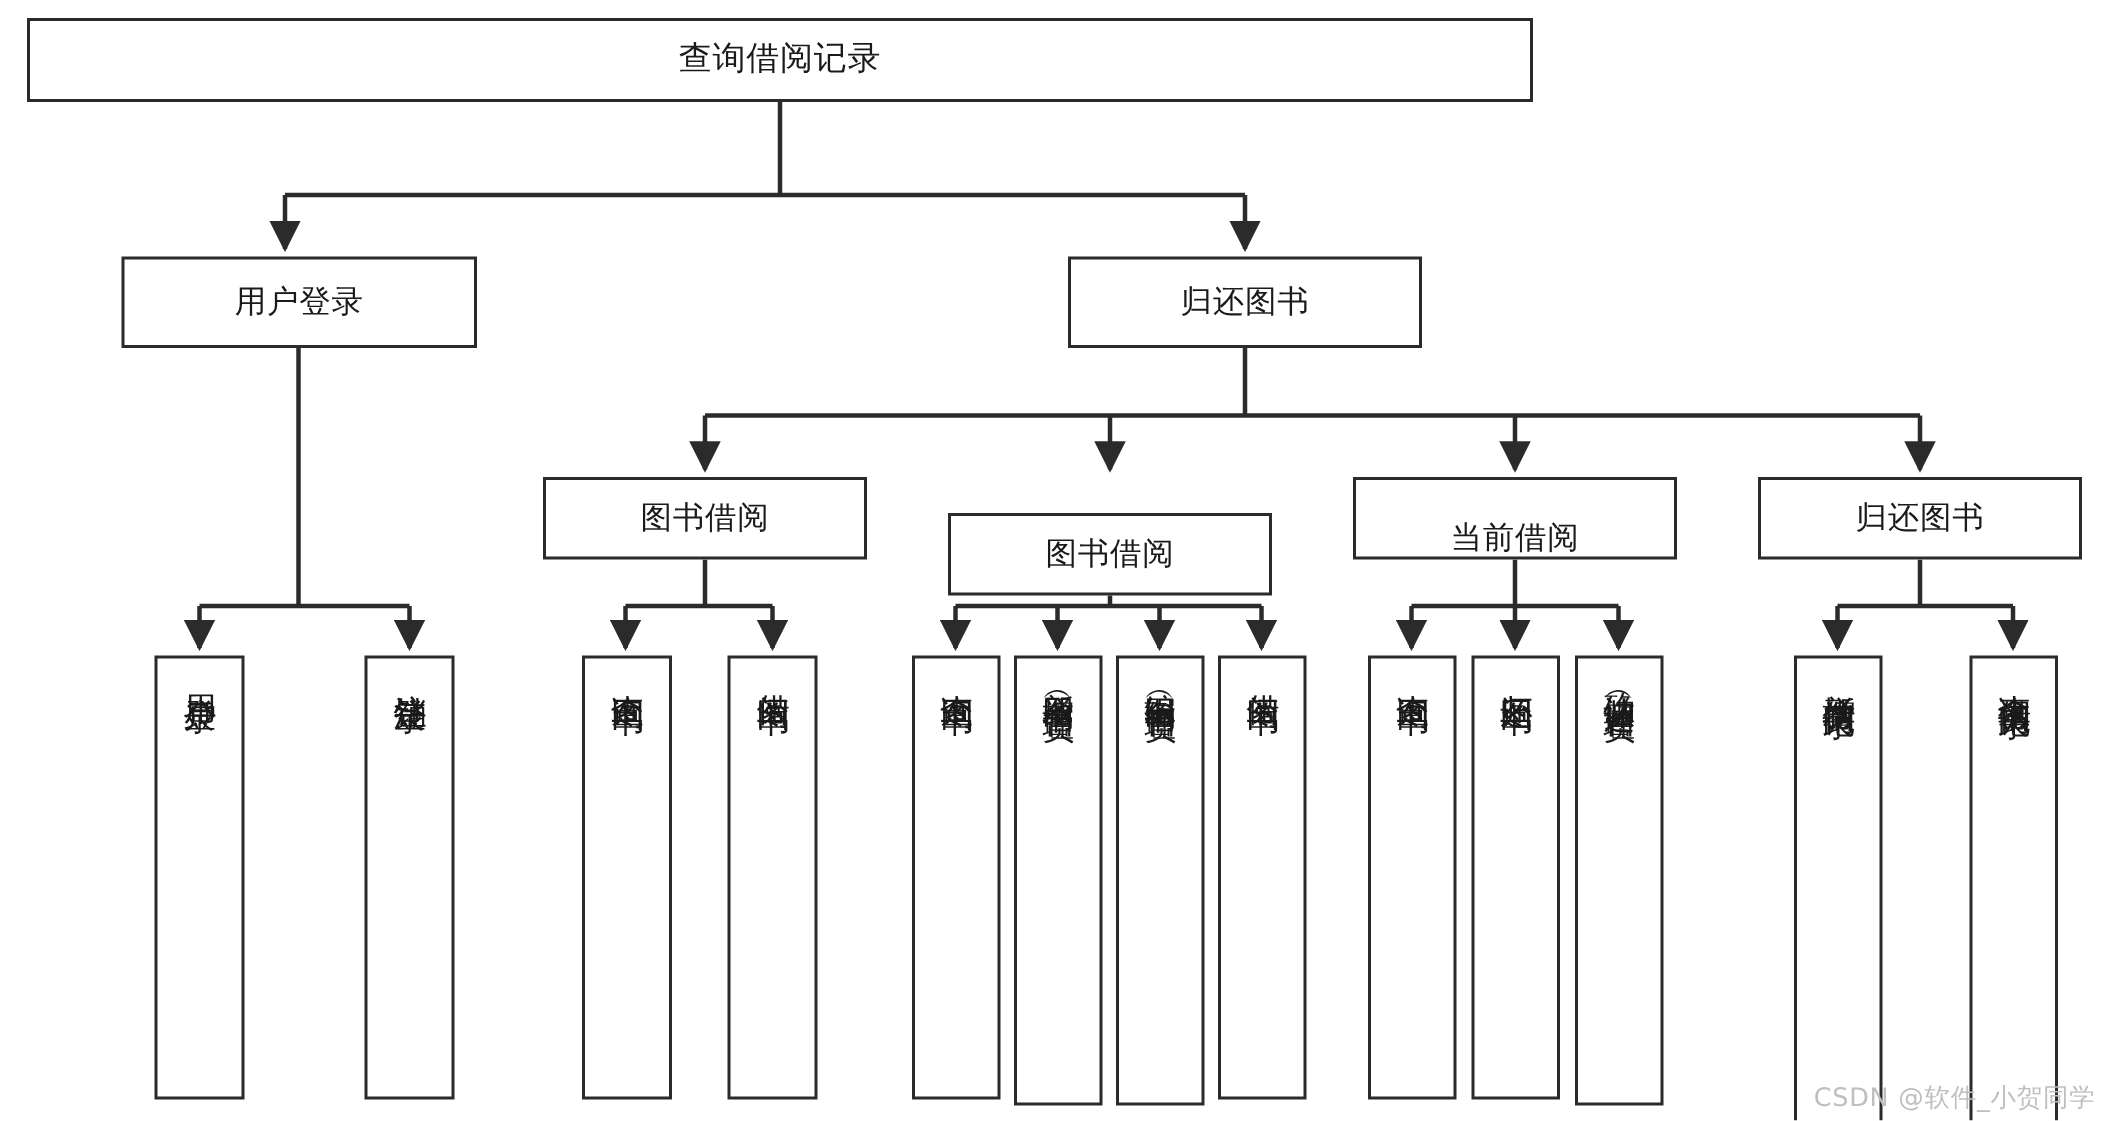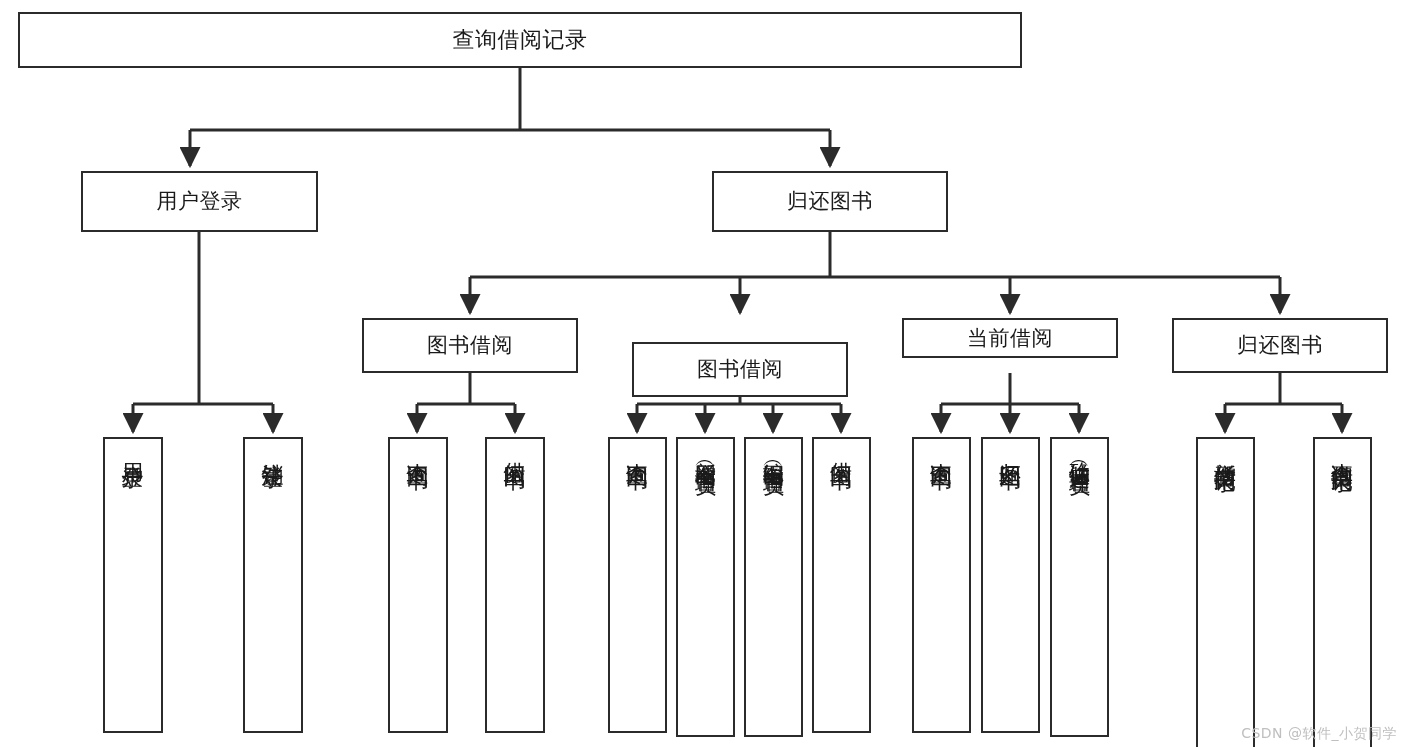--- a/index.html
+++ b/index.html
@@ -62,21 +62,21 @@
     letter-spacing: 2px;
     white-space: nowrap;
   }
   .node.v.tall .label {
     font-size: 21px;
   }
   #watermark {
     position: absolute;
     right: 8px;
     bottom: 4px;
-    font-size: 14px;
+    font-size: 17px;
     color: #bfbfbf;
     letter-spacing: 0.5px;
     white-space: nowrap;
     user-select: none;
   }
 </style>
 </head>
 <body>
 
 <div id="canvas">
@@ -141,21 +141,21 @@
   <div class="node h" style="left:712px; top:171px; width:236px; height:61px;">
     <span class="label">归还图书</span>
   </div>
 
   <div class="node h" style="left:362px; top:318px; width:216px; height:55px;">
     <span class="label">图书借阅</span>
   </div>
   <div class="node h" style="left:632px; top:318px; width:216px; height:55px;margin-top:24px;">
     <span class="label">图书借阅</span>
   </div>
-  <div class="node h" style="left:902px; top:318px; width:216px; height:40px;">
+  <div class="node h" style="left:902px; top:318px; width:216px; height:55px;align-items:flex-end;">
     <span class="label">当前借阅</span>
   </div>
   <div class="node h" style="left:1172px; top:318px; width:216px; height:55px;">
     <span class="label">归还图书</span>
   </div>
 
   <div class="node v" style="left:103px; top:437px; width:60px; height:296px;">
     <span class="label">用户登录</span>
   </div>
   <div class="node v" style="left:243px; top:437px; width:60px; height:296px;">

